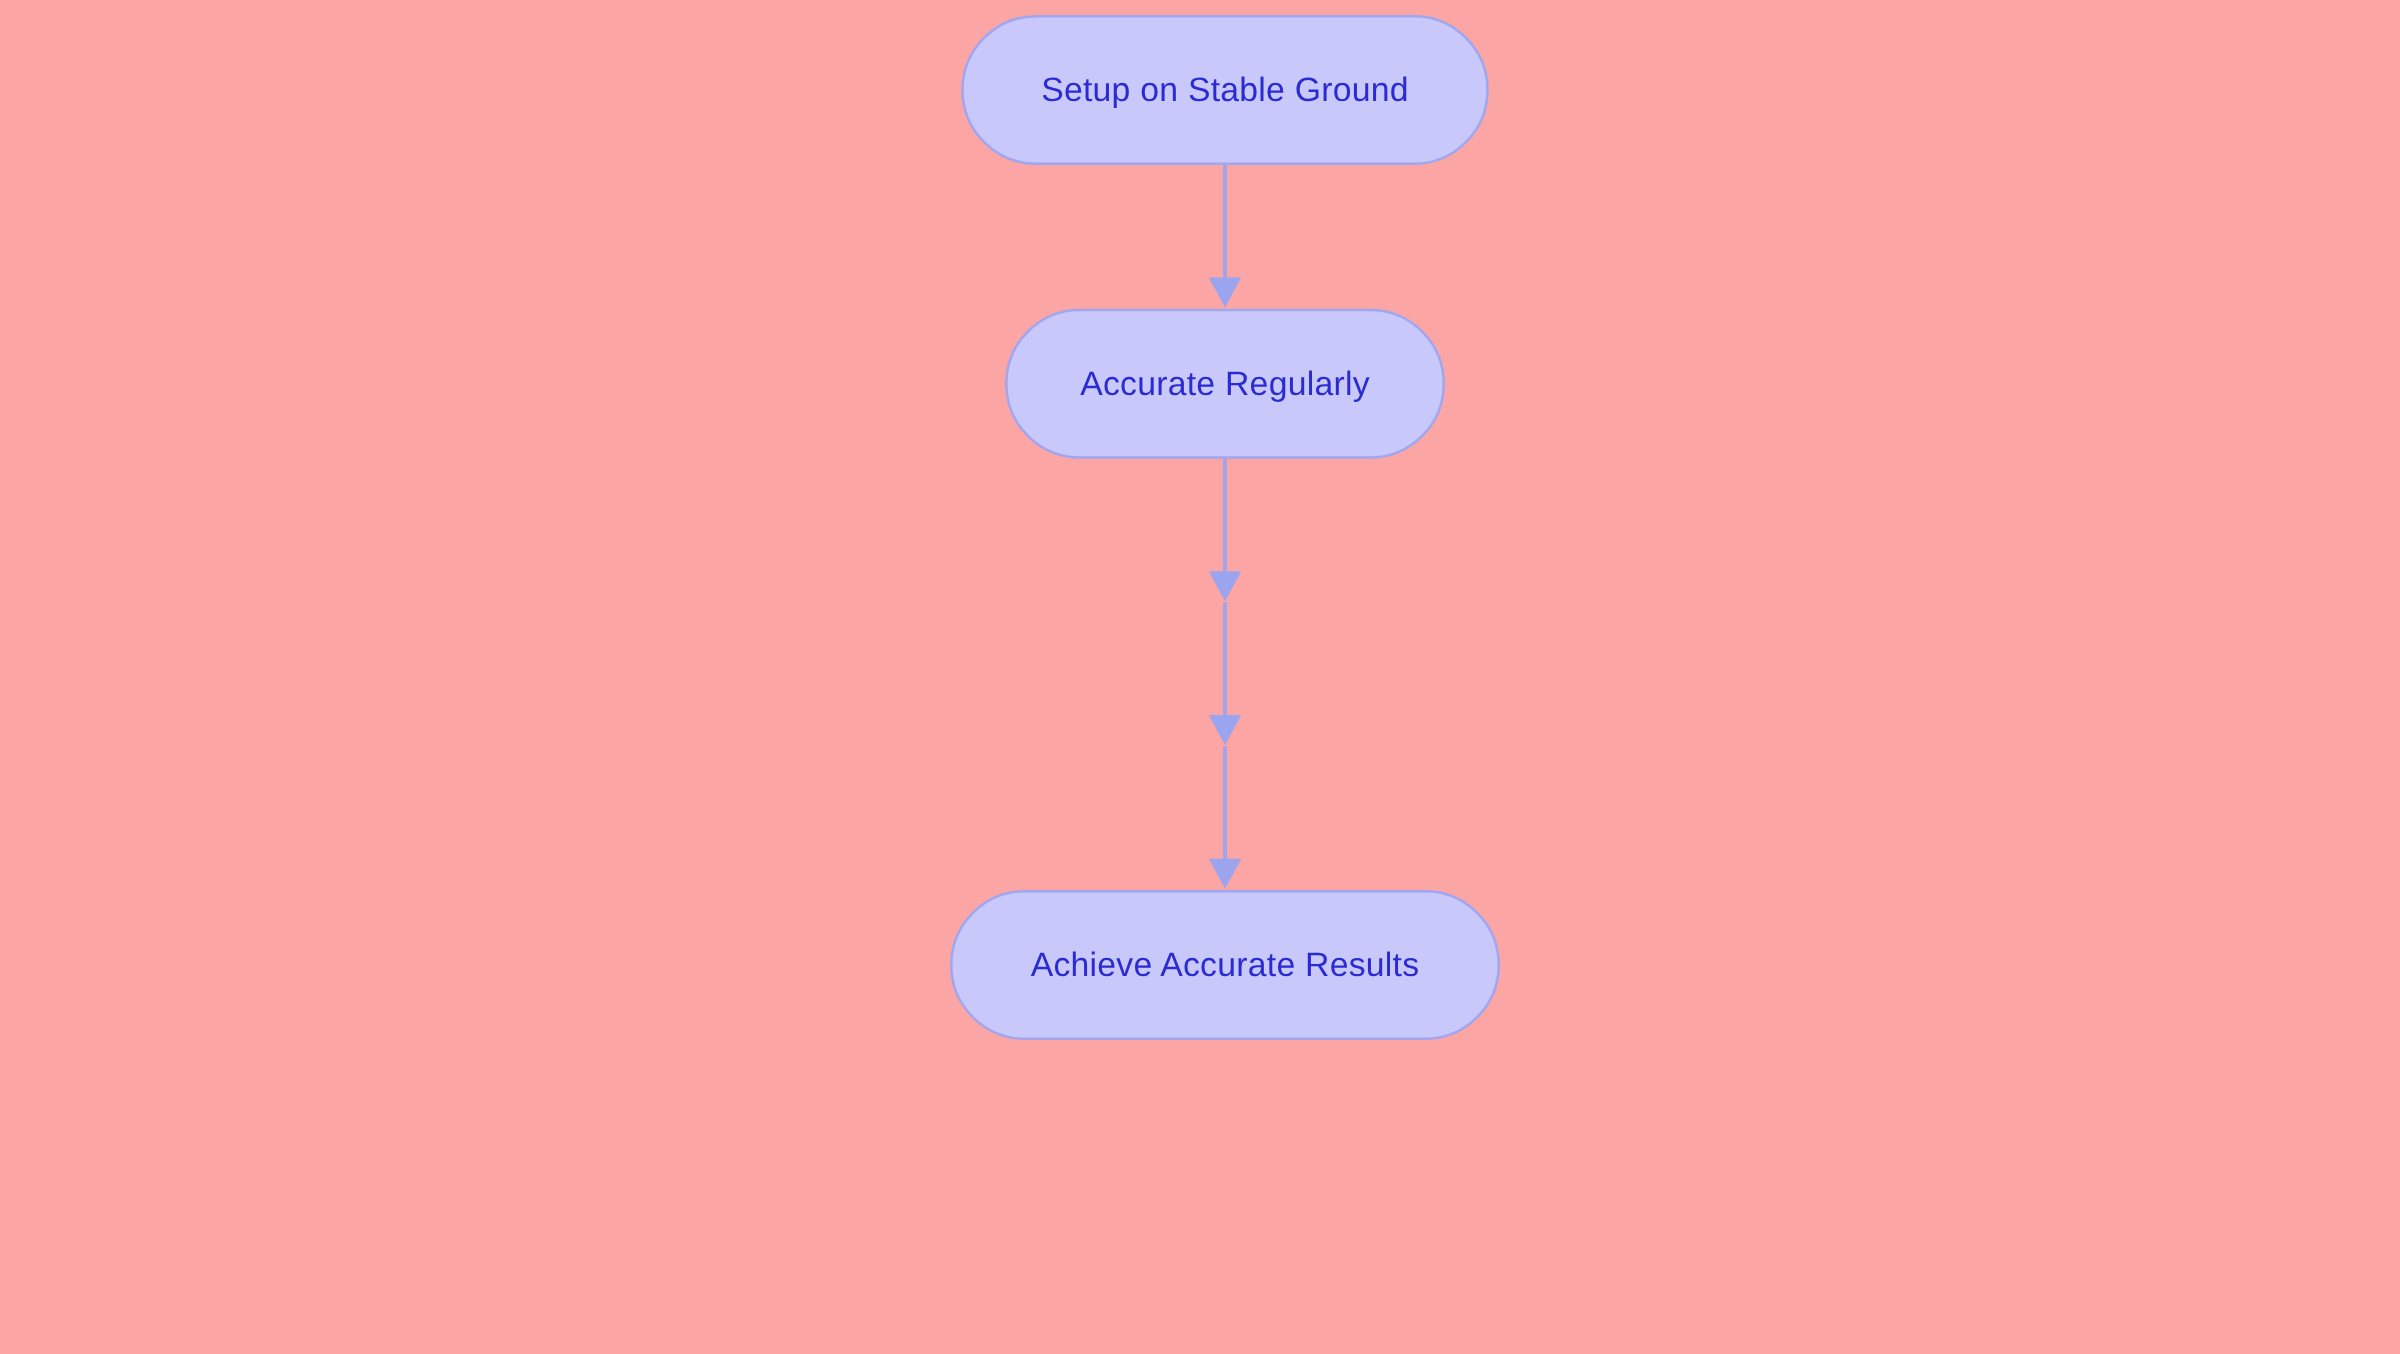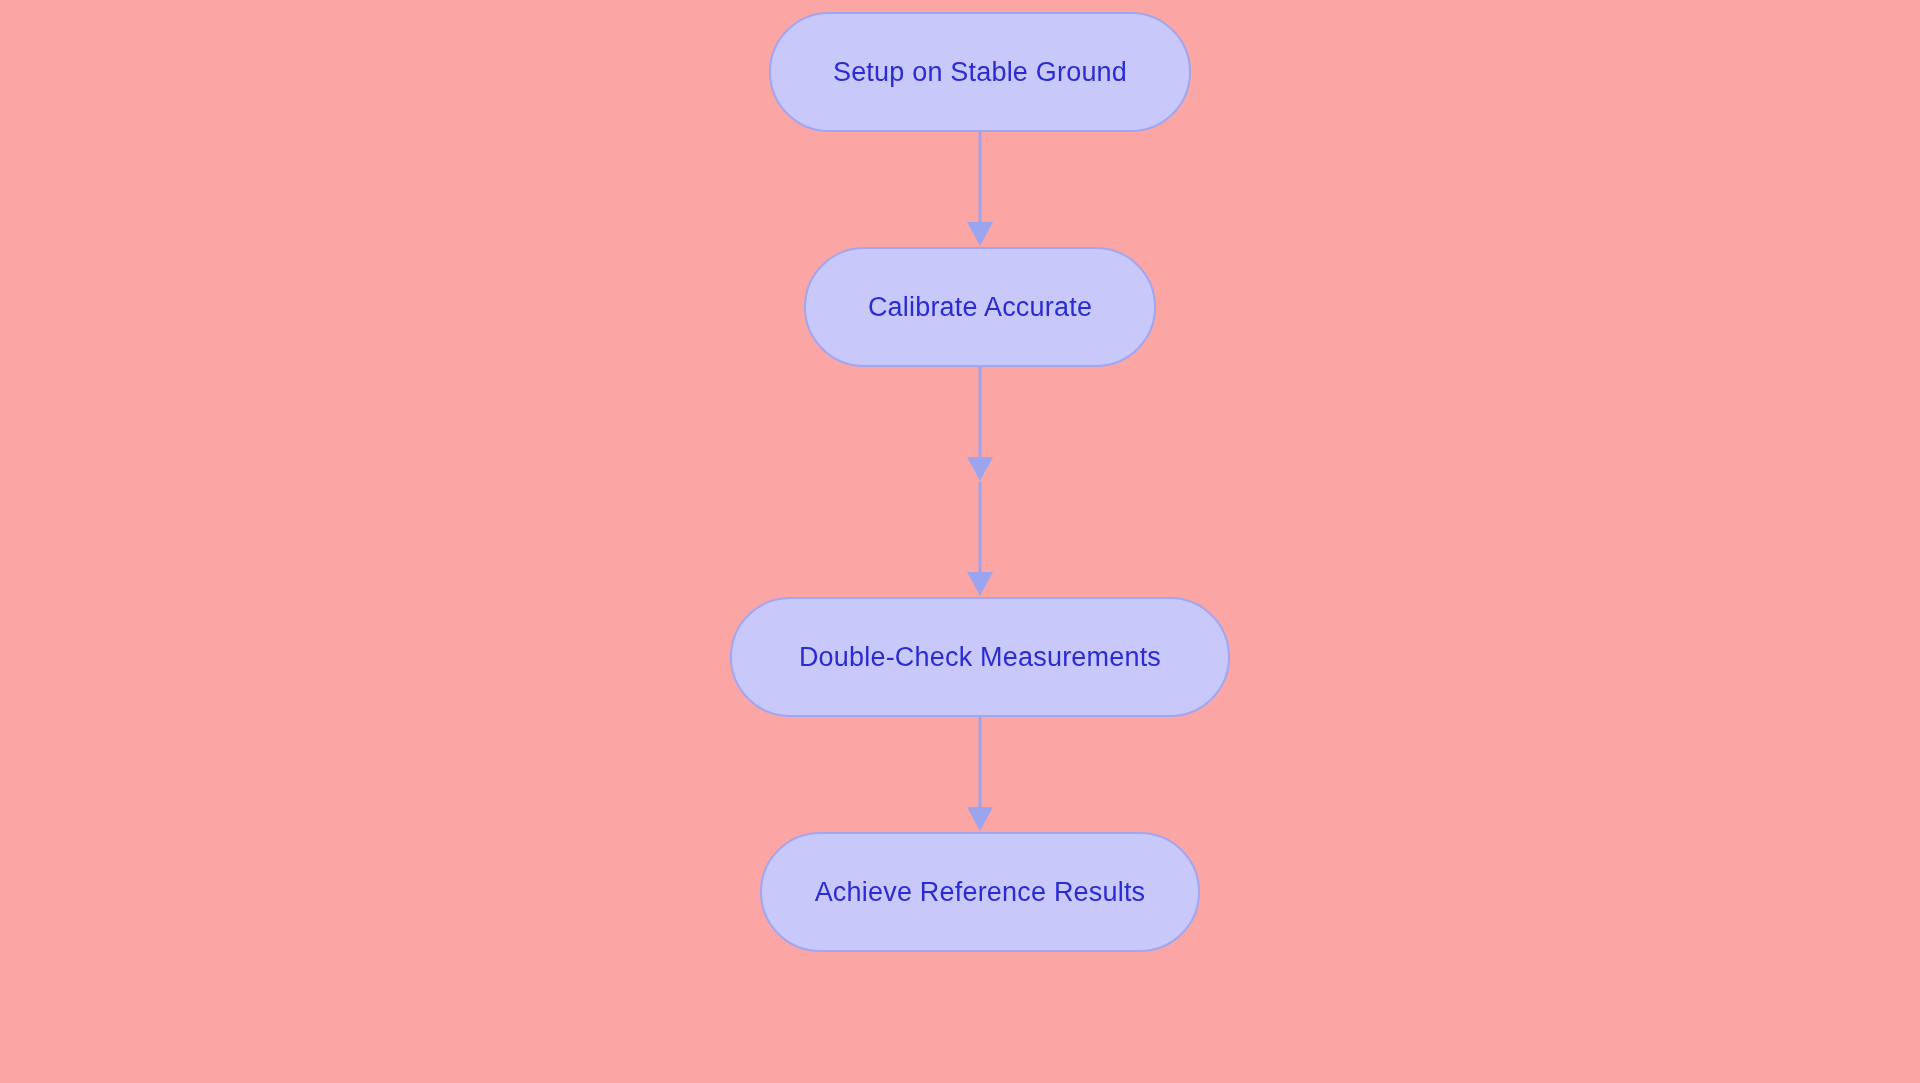--- a/index.html
+++ b/index.html
@@ -96,40 +96,37 @@
   <div class="flow-node w-n0">
     <span class="flow-node-label">Setup on Stable Ground</span>
   </div>
 
   <div class="flow-connector">
     <div class="conn-line"></div>
     <div class="conn-arrowhead"></div>
   </div>
 
   <div class="flow-node w-n1">
-    <span class="flow-node-label">Calibrate Accurate</span>
+    <span class="flow-node-label">Accurate Regularly</span>
   </div>
 
   <div class="flow-connector">
     <div class="conn-line"></div>
     <div class="conn-arrowhead"></div>
   </div>
 
 
   <div class="flow-connector">
     <div class="conn-line"></div>
     <div class="conn-arrowhead"></div>
   </div>
 
-  <div class="flow-node w-n3">
-    <span class="flow-node-label">Double-Check Measurements</span>
-  </div>
 
   <div class="flow-connector">
     <div class="conn-line"></div>
     <div class="conn-arrowhead"></div>
   </div>
 
   <div class="flow-node w-n4">
-    <span class="flow-node-label">Achieve Reference Results</span>
+    <span class="flow-node-label">Achieve Accurate Results</span>
   </div>
 
 </div>
 
 </body></html>

